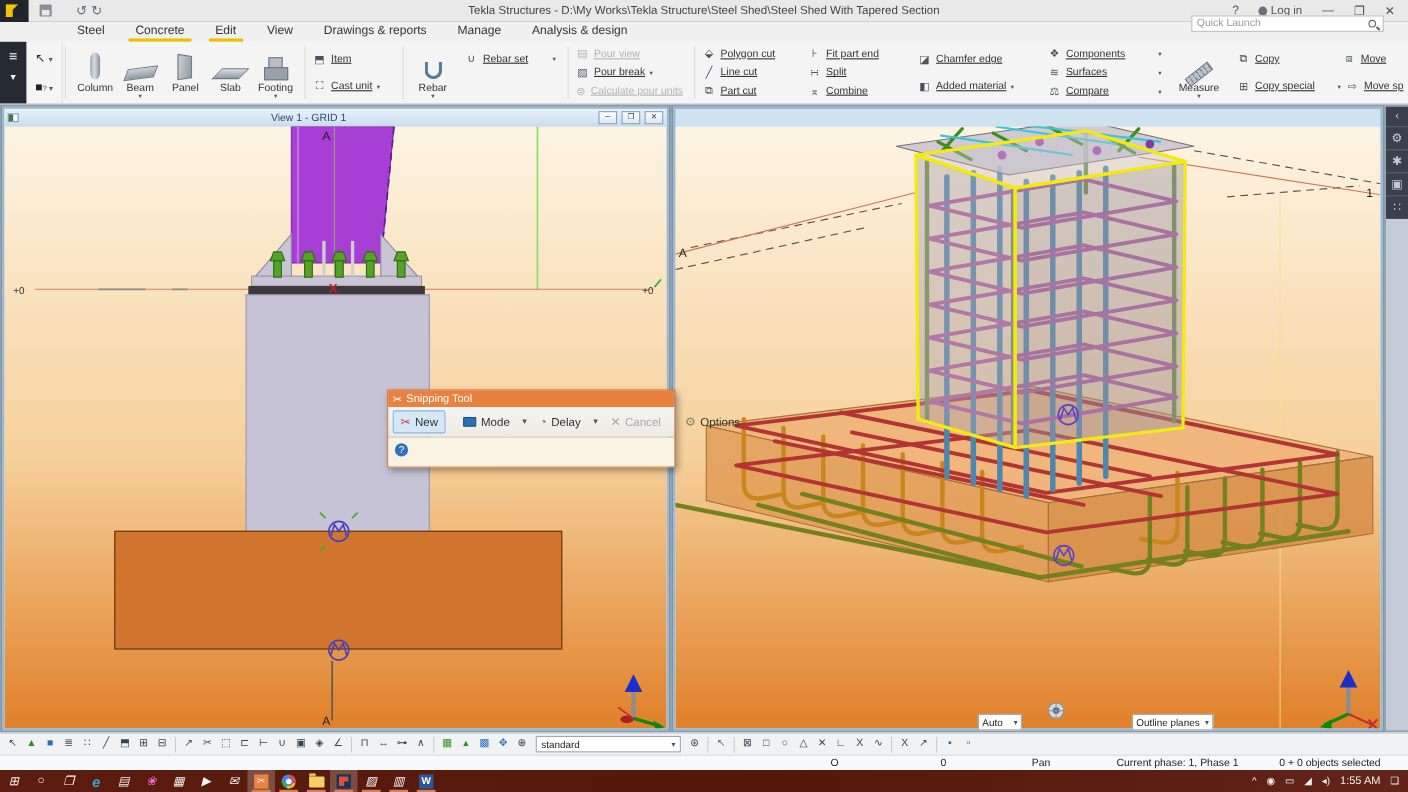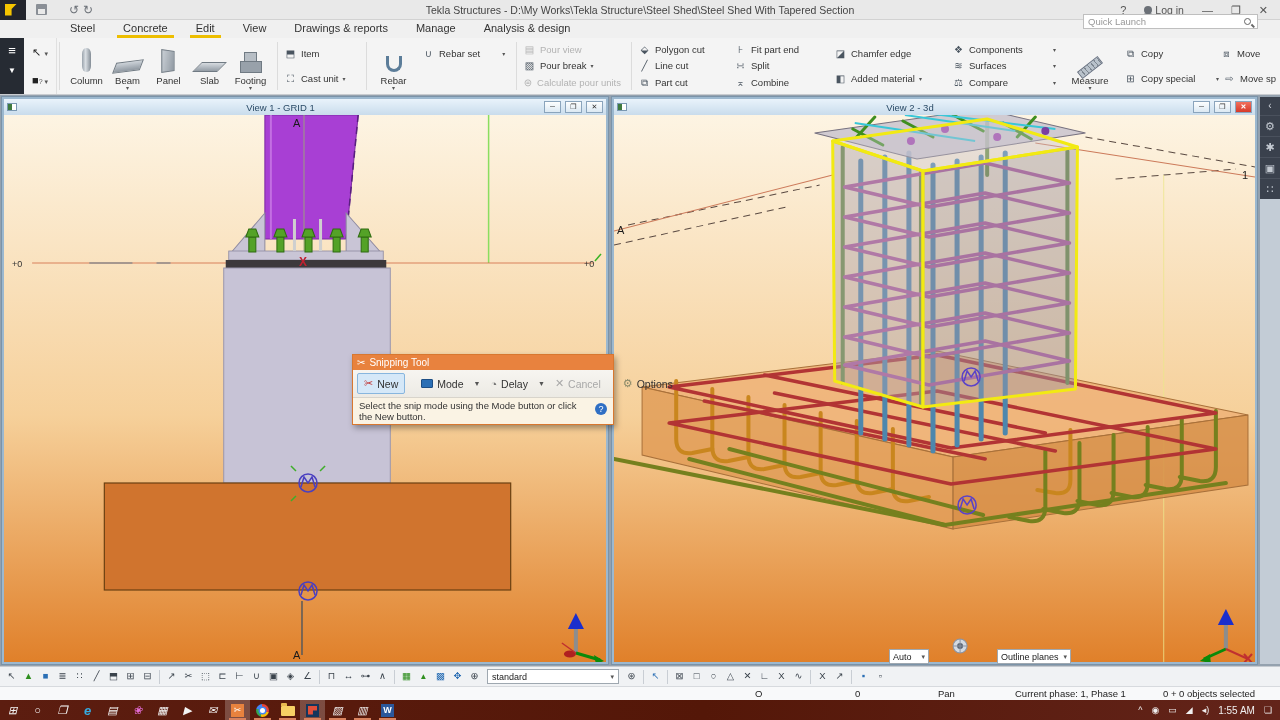--- a/index.html
+++ b/index.html
@@ -47,21 +47,21 @@
   .ic-panel { width:15px; height:22px; background:linear-gradient(100deg,#c8ced4,#8f98a1); border:1px solid #707a83; transform:perspective(40px) rotateY(28deg); }
   .ic-slab { width:25px; height:10px; background:linear-gradient(#d6dbe0,#939ca5); transform:skewX(-45deg); border:1px solid #707a83; }
   .ic-footing { width:22px; height:20px; position:relative; }
   .ic-footing::before { content:""; position:absolute; left:4px; top:0; width:11px; height:10px; background:#b7bec5; border:1px solid #707a83;}
   .ic-footing::after { content:""; position:absolute; left:0; top:9px; width:20px; height:10px; background:#98a1aa; border:1px solid #707a83;}
   .ic-rebar { width:16px; height:16px; border:3px solid #5c7d99; border-top:none; border-radius:0 0 9px 9px; }
   .ic-measure { width:26px; height:9px; background:repeating-linear-gradient(90deg,#b9c2cb 0 3px,#7e8791 3px 4px); border:1px solid #667080; transform:rotate(-38deg); margin-top:8px; }
   .rib-stack { display:flex; flex-direction:column; justify-content:space-around; padding:3px 4px; flex:0 0 auto; }
   .rib-row { display:flex; align-items:center; gap:4px; height:14px; }
   .rib-ic { font-size:10px; color:#4a5560; width:13px; text-align:center; }
-  .rib-lb { font-size:9.5px; color:#333; white-space:nowrap; }
+  .rib-lb { font-size:9.5px; color:#333; white-space:nowrap;text-decoration:underline; }
   .rib-caret { font-size:6px; color:#555; }
   .rib-row.disabled .rib-lb, .rib-row.disabled .rib-ic { color:#b3b3b3; }
 
   
   .workarea { position:absolute; left:0; top:95px; width:1280px; height:571px; background:#94a1ae; }
   .viewwin { position:absolute; border:2px solid #9cb8cf; background:#cfe2f0; box-shadow:0 0 0 1px #7b93a8; }
   .vtitle { height:16px; background:linear-gradient(#e9f3fb,#c9dcec); display:flex; align-items:center; padding:0 3px; gap:4px; }
   .vtitle .vicon { width:10px; height:8px; background:#fff; border:1px solid #7a98b2; position:relative;}
   .vtitle .vicon::before{content:"";position:absolute;left:0;top:0;width:4px;height:6px;background:#3f7a3f;}
   .vtitle .vtext { font-size:9.5px; color:#2a4a66; flex:1;text-align:center; }
@@ -98,21 +98,21 @@
   .snapbar { position:absolute; left:0; top:666px; width:1280px; height:20px; background:#f0f2f4; border-top:1px solid #c5cad0; display:flex; align-items:center; padding:0 3px; }
   .ib { width:17px; height:17px; font-size:9.5px; color:#3a434c; text-align:center; line-height:16px; flex:0 0 auto; }
   .ib.green { color:#2f8f1f; } .ib.blue { color:#2b6fb5; }
   .sb-sep { width:1px; height:14px; background:#c9ced4; margin:0 3px; flex:0 0 auto; }
   .grp { display:flex; flex:0 0 auto; }
   .std-combo { width:132px; height:15px; background:#fff; border:1px solid #9fa8b0; font-size:9px; color:#222; display:flex; align-items:center; padding:0 4px; margin:0 4px; }
   .std-combo .cv { flex:1; }
   .combo { height:15px; background:#fff; border:1px solid #9fa8b0; font-size:9px; color:#222; display:flex; align-items:center; padding:0 3px; margin-right:3px; }
   .combo .cv { flex:1; white-space:nowrap; }
   .caret-s { font-size:7px; color:#555; }
-  .w-auto{width:40px;} .w-vp{width:62px;margin-top:40px;} .w-op{width:74px;}
+  .w-auto{width:40px;} .w-vp{width:62px;margin-top:40px;} .w-op{width:74px;margin-left:32px;}
 
   
   .statusbar { position:absolute; left:0; top:686px; width:1280px; height:14px; background:#f8f9fa; border-top:1px solid #d7dade; font-size:9.5px; color:#222; }
   .statusbar span { position:absolute; top:1px; }
 
   
   .taskbar { position:absolute; left:0; top:700px; width:1280px; height:20px; background:linear-gradient(90deg,#5c1d10,#541708 55%,#63241a); display:flex; align-items:center; }
   .tile { width:25px; height:20px; display:flex; align-items:center; justify-content:center; position:relative; color:#f4f4f4; font-size:11px; flex:0 0 auto;}
   .tile.active::after { content:""; position:absolute; left:4px; right:4px; bottom:0; height:2px; background:#d8815d; }
   .tile.hlbg { background:rgba(255,255,255,.22); }
@@ -453,27 +453,20 @@
             <line x1="570" y1="538" x2="594" y2="545" stroke="#0a8a0a" stroke-width="3"></line>
             <polygon points="598,546 588,540 590,549" fill="#0a8a0a"></polygon>
             <ellipse cx="564" cy="539" rx="6" ry="3.5" fill="#b02020"></ellipse>
             <line x1="570" y1="538" x2="556" y2="528" stroke="#c03030" stroke-width="1.5"></line>
           </g>
         </svg>
       </div>
     </div>
 
     <div class="viewwin" style="left:612px; top:2px; width:645px; height:567px;">
-      <div class="vtitle">
-        <span class="vicon"></span>
-        <span class="vtext">View 2 - 3d</span>
-        <span class="winbtn">─</span>
-        <span class="winbtn">❐</span>
-        <span class="winbtn close-red">✕</span>
-      </div>
       <div class="vcanvas">
         <svg width="100%" height="100%" viewBox="0 0 639 547" preserveAspectRatio="none">
           <defs>
             <linearGradient id="bg2" x1="0" y1="0" x2="0" y2="1">
               <stop offset="0" stop-color="#fdf4e3"></stop>
                 <stop offset="0.55" stop-color="#f6d09a"></stop>
                 <stop offset="1" stop-color="#e0802a"></stop>
             </linearGradient>
           </defs>
           <rect x="0" y="0" width="639" height="547" fill="url(#bg2)"></rect>
@@ -652,21 +645,20 @@
         <span class="gi">✕</span>
         <span>Cancel</span>
       </div>
       <div class="snip-vsep"></div>
       <div class="snip-btn">
         <span class="gi gear-ic">⚙</span>
         <span>Options</span>
       </div>
     </div>
     <div class="snip-msg">
-      <span class="txt">Select the snip mode using the Mode button or click the New button.</span>
       <span class="help-circ">?</span>
     </div>
   </div>
 
   <div class="snapbar">
     <div class="grp">
         <div class="ib"><span>↖</span></div>
       </div>
     <div class="grp">
         <div class="ib green"><span>▲</span></div>

